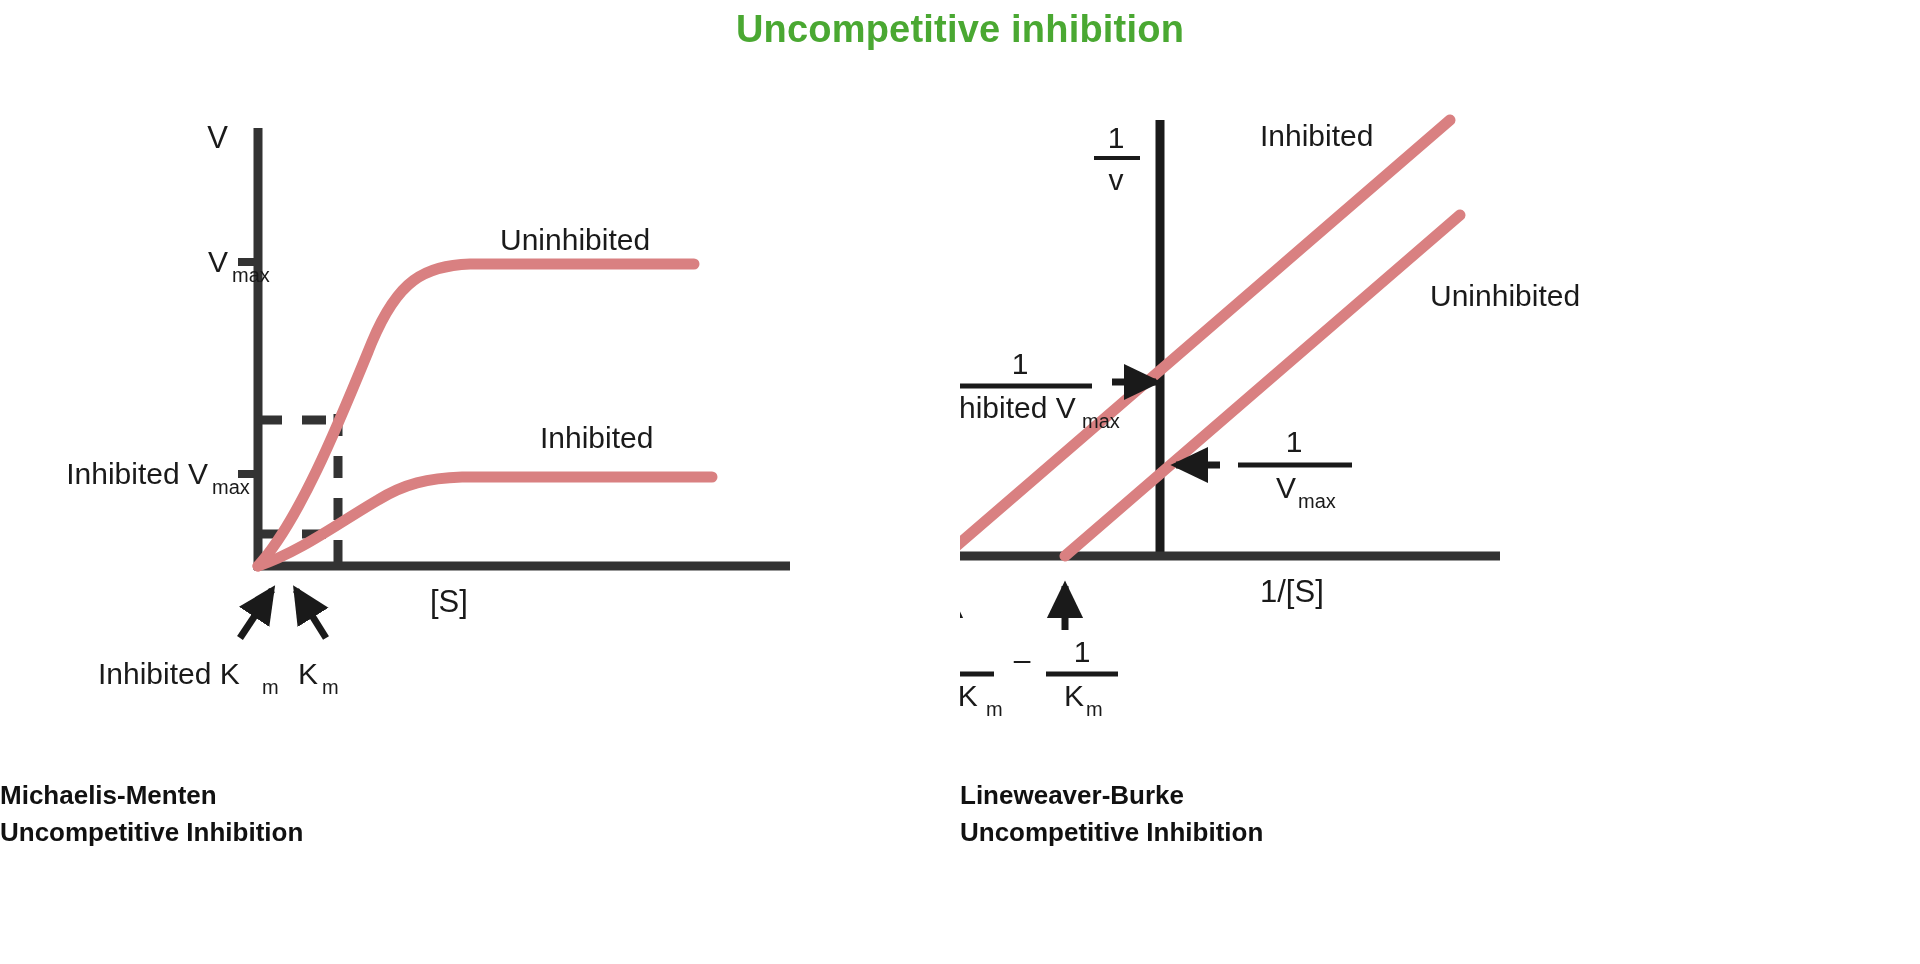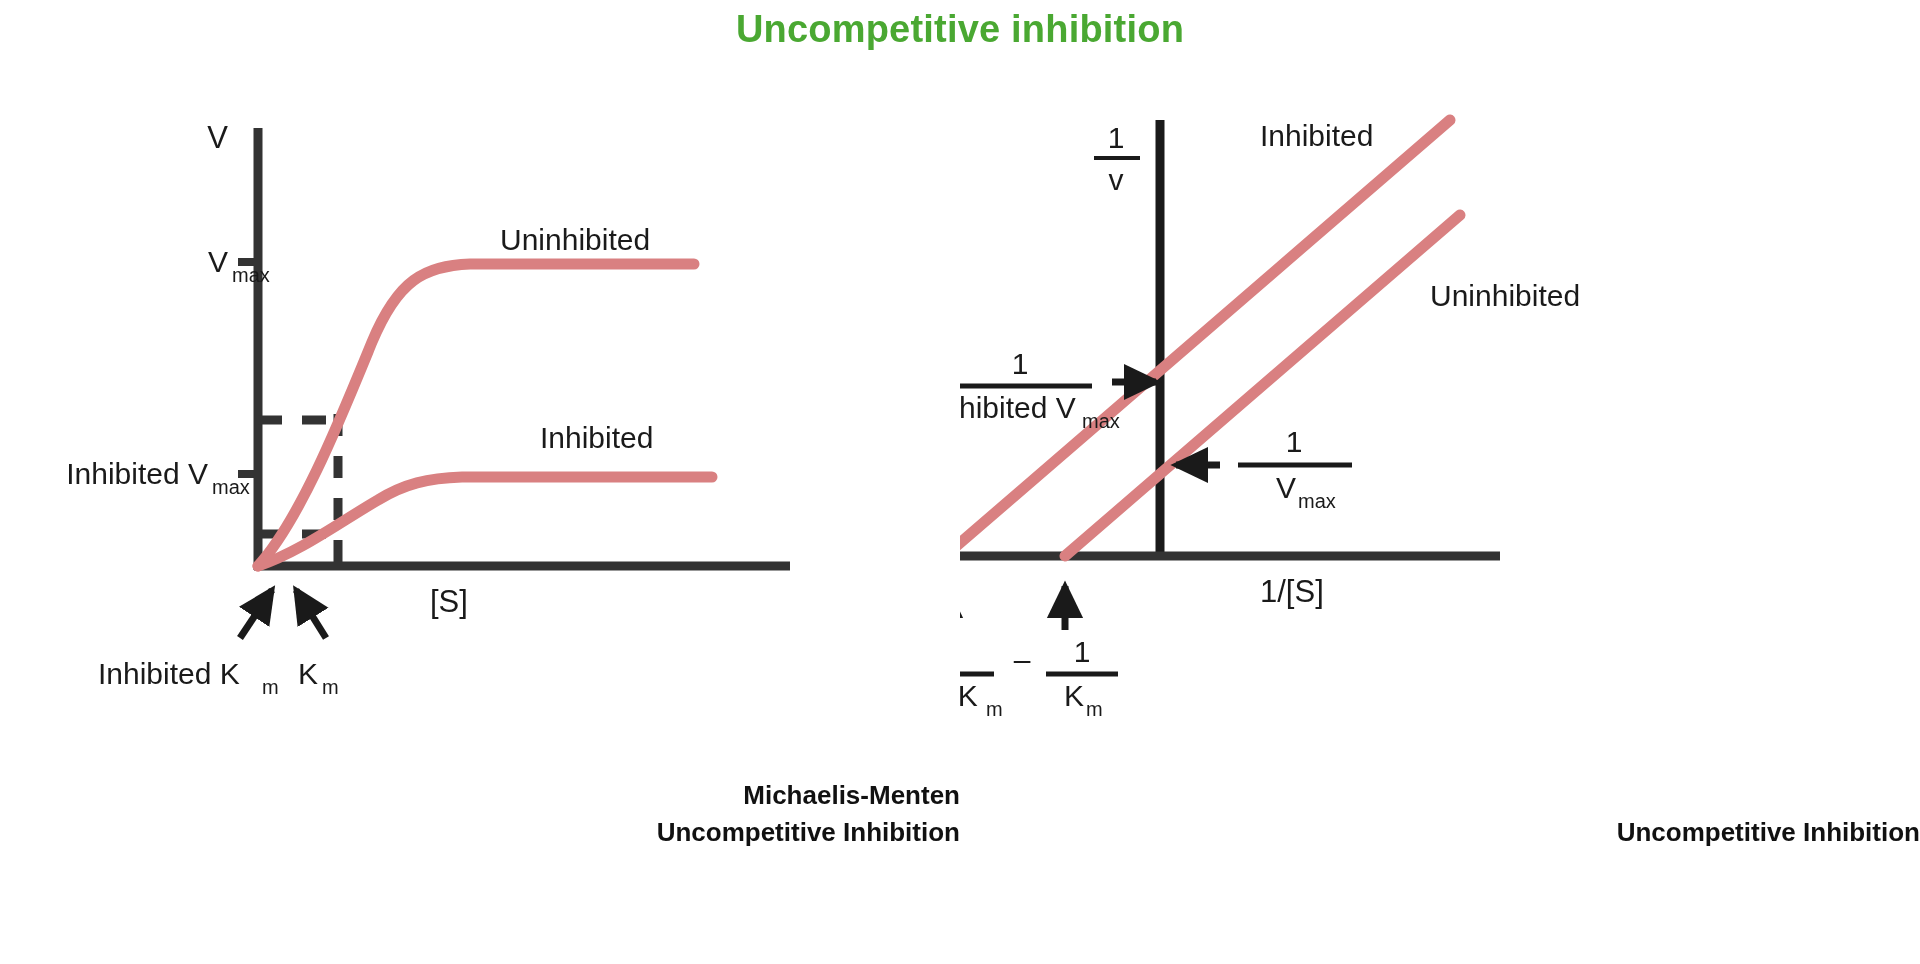--- a/index.html
+++ b/index.html
@@ -37,21 +37,21 @@
   .panel svg {
     position: absolute;
     top: 0;
     left: 0;
   }
   .caption {
     position: absolute;
     bottom: 28px;
     left: 0;
     width: 100%;
-    text-align: right;
+    text-align: left;
     font-size: 26px;
     font-weight: bold;
     line-height: 1.45;
     color: #111111;
   }
   .caption span { display: block; }
 
   
   text {
     font-family: "Liberation Sans", sans-serif;
@@ -172,15 +172,16 @@
     <text class="lbl-sub" x="26" y="626">m</text>
 
     <text class="lbl" x="62" y="580" text-anchor="middle">–</text>
     <text class="frac-num" x="122" y="572" text-anchor="middle">1</text>
     <line x1="86" y1="584" x2="158" y2="584" stroke="#1a1a1a" stroke-width="5"></line>
     <text class="lbl" x="104" y="616">K</text>
     <text class="lbl-sub" x="126" y="626">m</text>
   </svg>
 
   <div class="caption">
+    <span>Lineweaver-Burke</span>
     <span>Uncompetitive Inhibition</span>
   </div>
 </div>
 
 </body></html>

